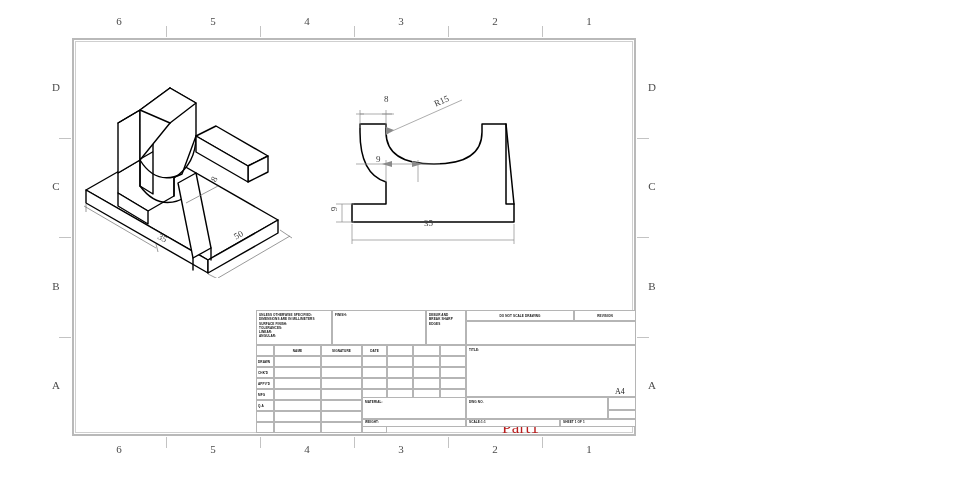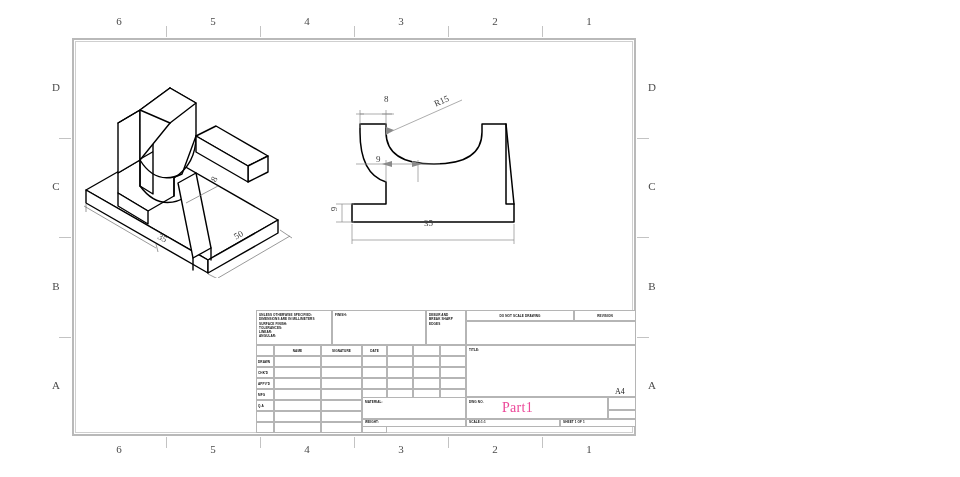--- a/index.html
+++ b/index.html
@@ -23,22 +23,22 @@
 
   
   .tb{position:absolute;left:256px;top:310px;width:380px;height:126px;
       box-sizing:border-box;}
   .tb .cell{position:absolute;box-sizing:border-box;border:1px solid #b5b5b5;
             background:#fff;}
   .tb .lbl{position:absolute;font-size:3.1px;color:#111;letter-spacing:.1px;
            line-height:1.38;font-weight:bold;font-family:"Liberation Sans",sans-serif;
            white-space:pre-line;}
   .tb .ctr{text-align:center;}
-  .partname{position:absolute;font-size:14px;color:#ec4899;
-            font-family:"Liberation Serif", serif;letter-spacing:.3px;}
+  .partname{position:absolute;font-size:17px;color:#b91c1c;
+            font-family:"Liberation Serif", serif;letter-spacing:.3px;margin-top:18px;}
   .a4{position:absolute;font-size:8px;color:#222;
       font-family:"Liberation Serif", serif;}
 
   
   .dim{position:absolute;font-size:9px;color:#3a3a3a;
        font-family:"Liberation Serif", serif;white-space:nowrap;}
 </style>
 </head>
 <body>
 

